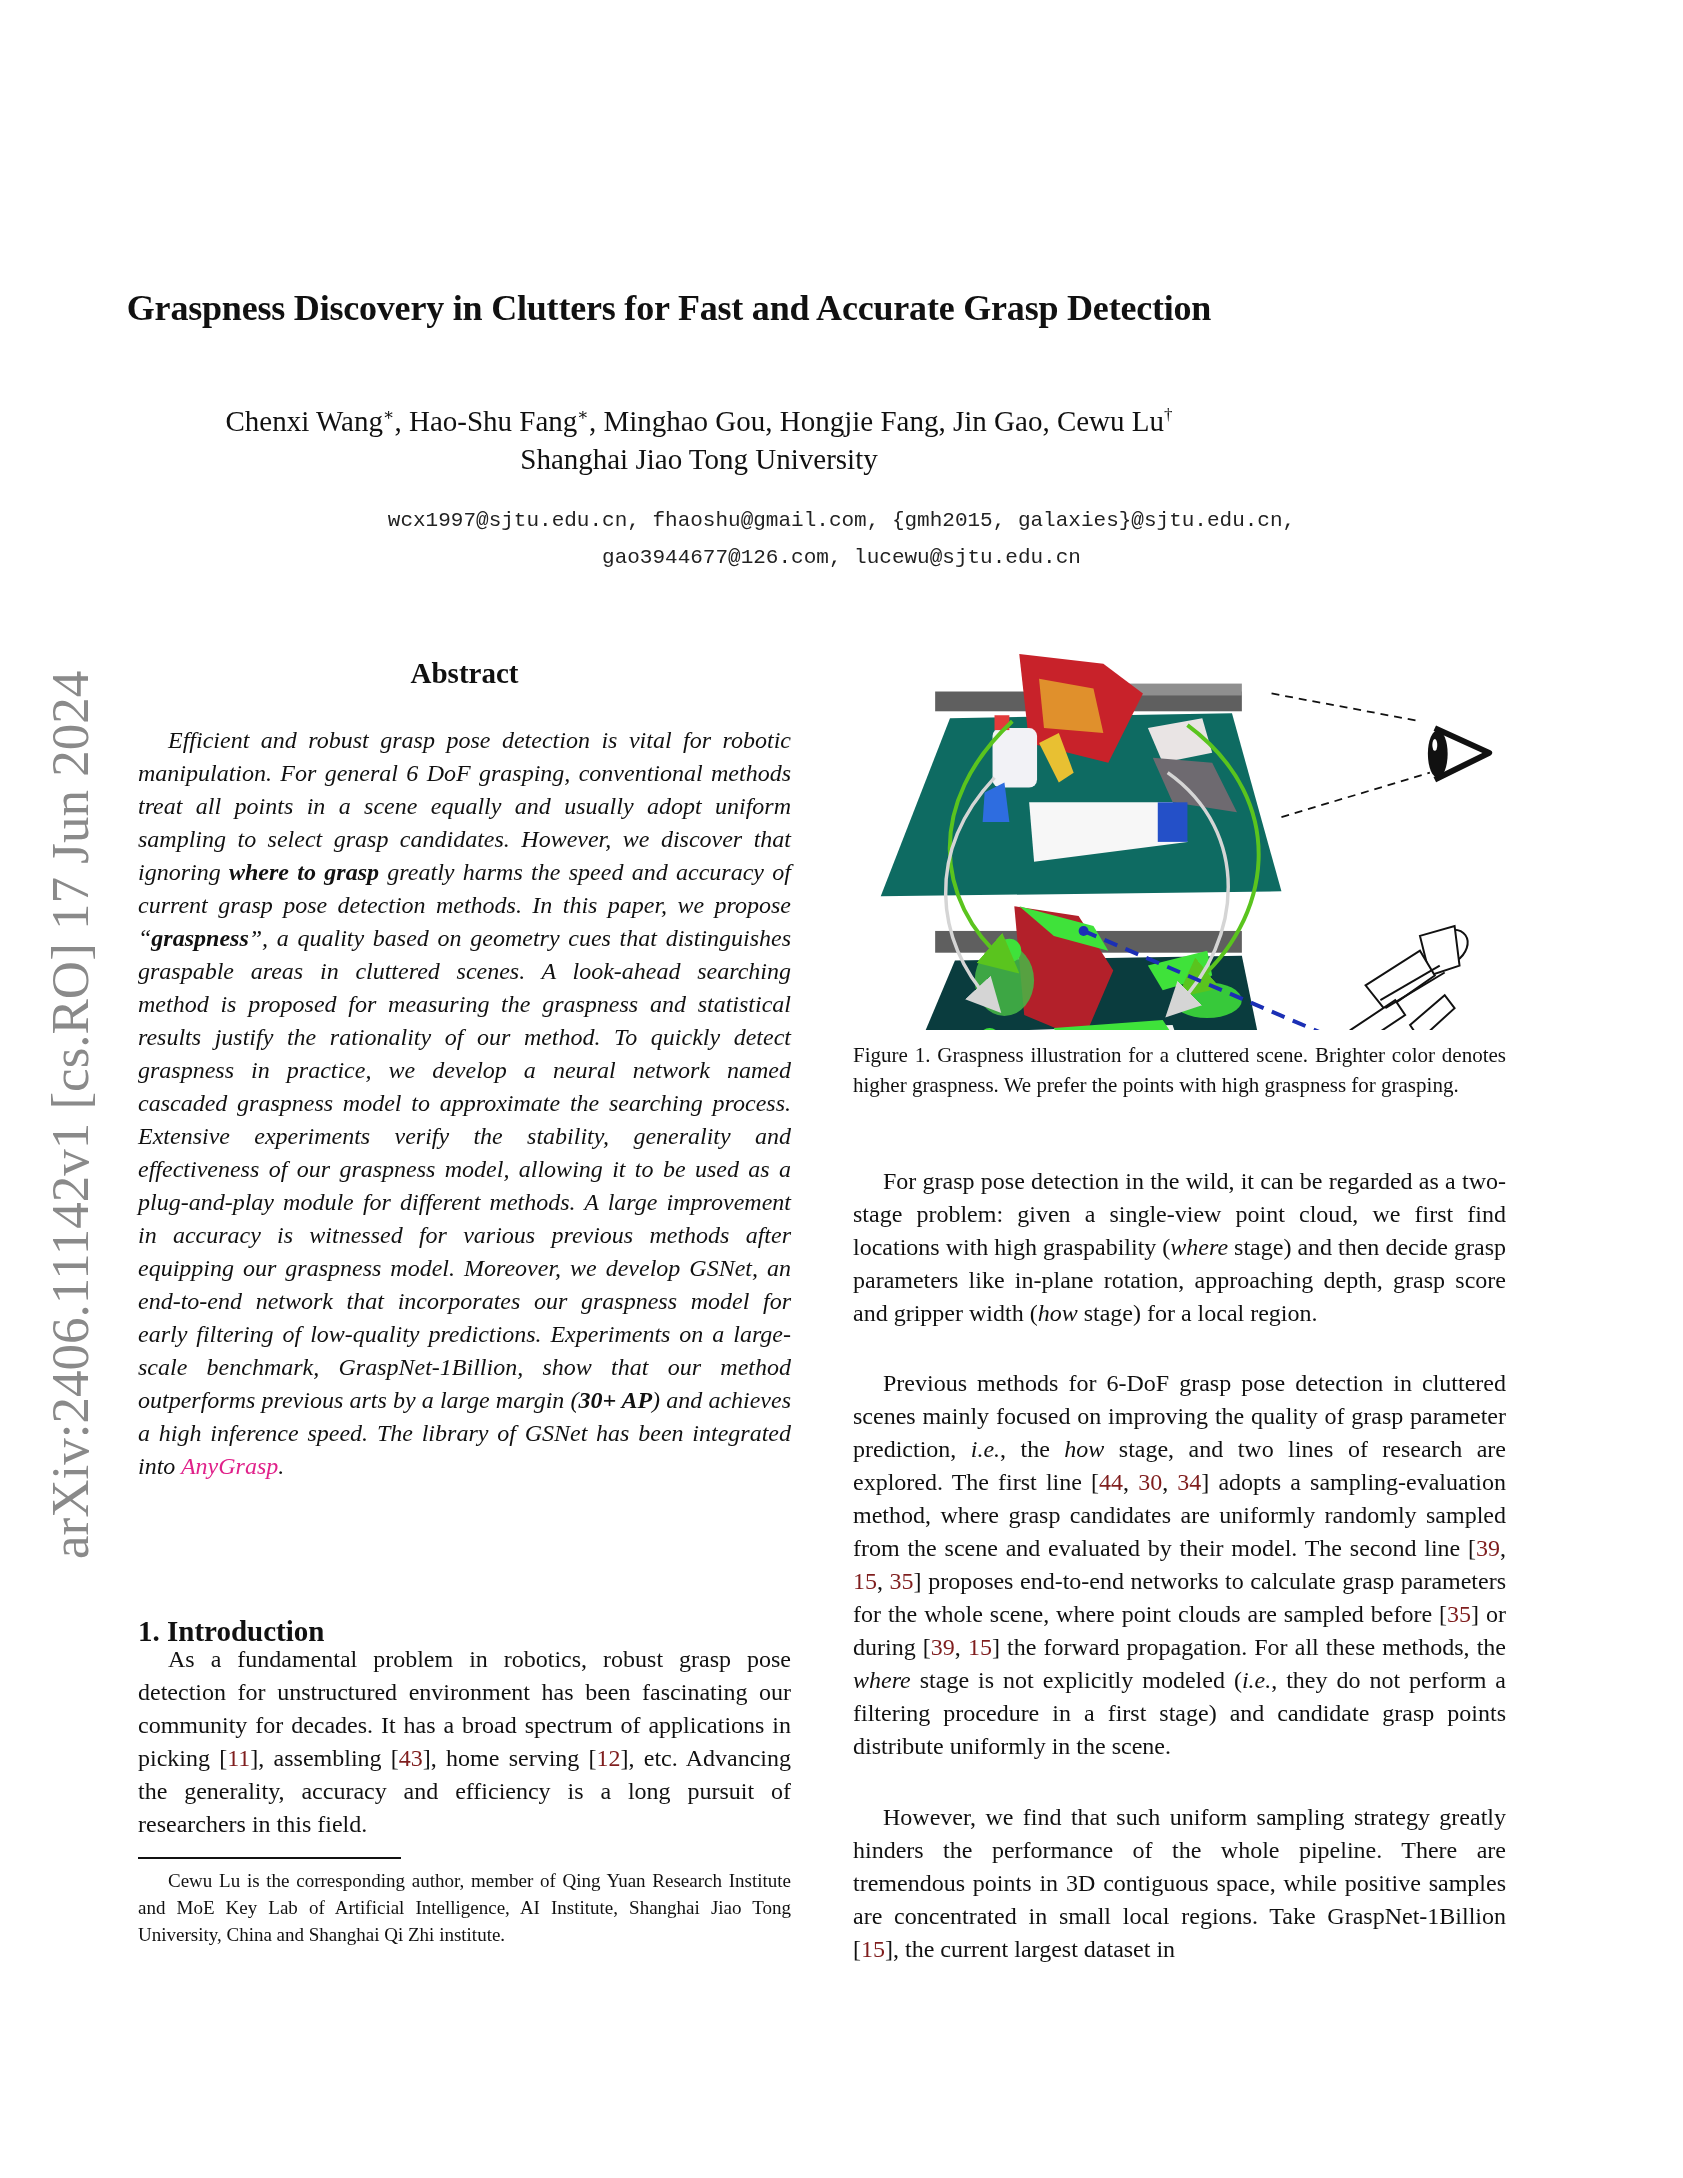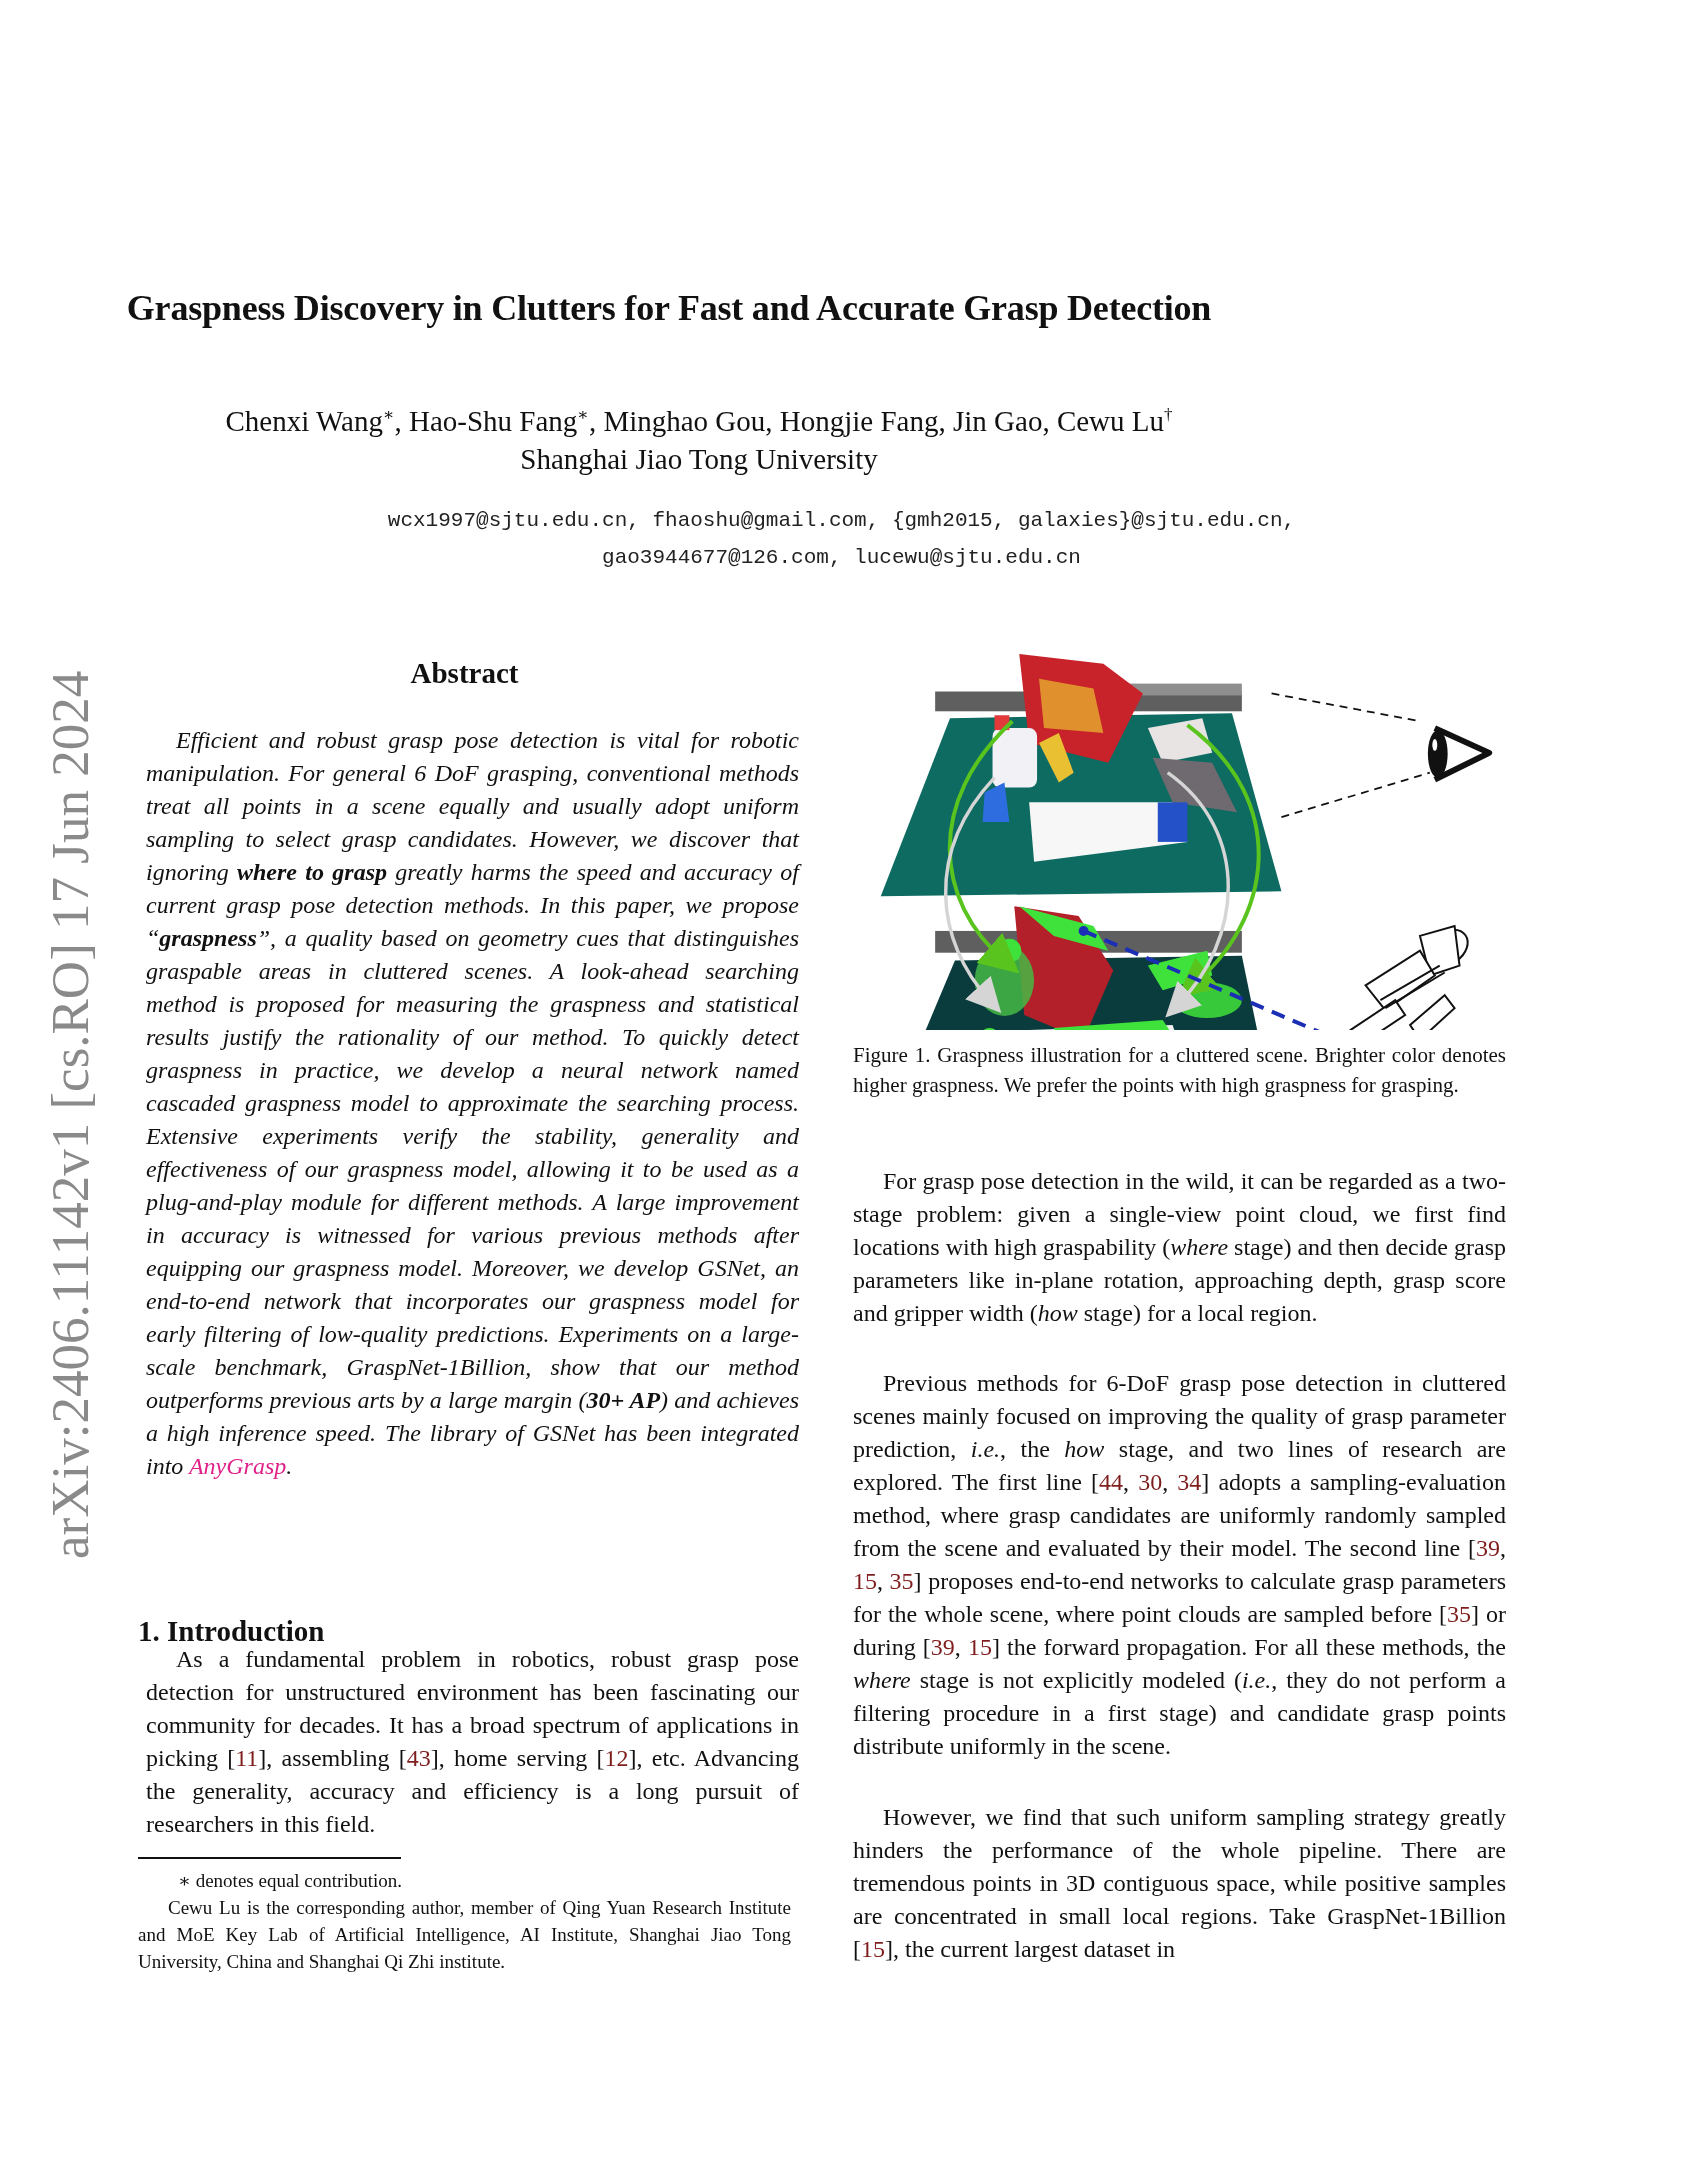--- a/index.html
+++ b/index.html
@@ -6,21 +6,21 @@
   body { width:1683px; height:2178px; position:relative; overflow:hidden;
          font-family:"Liberation Serif", "DejaVu Serif", serif; color:#111; }
   .title { position:absolute; left:0; width:1338px; top:287px; text-align:center;
            font-size:36px; font-weight:bold; letter-spacing:-0.2px; }
   .authors { position:absolute; left:0; width:1398px; top:396px; text-align:center; font-size:29px; line-height:38px; }
   .authors sup { font-size:17px; }
   .emails { position:absolute; left:0; width:1683px; top:502px; text-align:center;
             font-family:"Liberation Mono", "DejaVu Sans Mono", monospace; font-size:21px; line-height:37px; color:#222; }
   .arxiv { position:absolute; left:40px; top:1559px; transform-origin:0 0; transform:rotate(-90deg);
            font-size:53px; color:#8a8a8a; white-space:nowrap; font-family:"Liberation Serif", serif; letter-spacing:0px; }
-  .col { position:absolute; width:653px; font-size:24px; line-height:33px; text-align:justify;margin-left:8px; }
+  .col { position:absolute; width:653px; font-size:24px; line-height:33px; text-align:justify; }
   .col-left { left:138px; }
   .abs-head { position:absolute; left:138px; width:653px; top:657px; text-align:center; font-size:29px; font-weight:bold; }
   .abstract { top:724px; font-style:italic; text-indent:30px; }
   .abstract b { font-style:italic; font-weight:bold; }
   .sec-head { position:absolute; left:138px; top:1590px; font-size:29px; font-weight:bold;margin-top:25px; }
   .intro-p1 { top:1643px; text-indent:30px; }
   .cite { color:#7f1d1d; }
   .link { color:#e0218a; }
   .fn-rule { position:absolute; left:138px; top:1857px; width:263px; height:2px; background:#111; }
   .footnotes { position:absolute; left:138px; width:653px; top:1867px; font-size:19px; line-height:27px; text-align:justify; }
@@ -59,21 +59,20 @@
 <div class="arxiv">arXiv:2406.11142v1  [cs.RO]  17 Jun 2024</div>
 
 <div class="abs-head">Abstract</div>
 <div class="col col-left abstract"><span>Efficient and robust grasp pose detection is vital for robotic manipulation.  For general 6 DoF grasping, conventional methods treat all points in a scene equally and usually adopt uniform sampling to select grasp candidates. However, we discover that ignoring </span><b>where to grasp</b><span> greatly harms the speed and accuracy of current grasp pose detection methods.  In this paper, we propose “</span><b>graspness</b><span>”, a quality based on geometry cues that distinguishes graspable areas in cluttered scenes.  A look-ahead searching method is proposed for measuring the graspness and statistical results justify the rationality of our method.  To quickly detect graspness in practice, we develop a neural network named cascaded graspness model to approximate the searching process. Extensive experiments verify the stability, generality and effectiveness of our graspness model, allowing it to be used as a plug-and-play module for different methods. A large improvement in accuracy is witnessed for various previous methods after equipping our graspness model.  Moreover, we develop GSNet, an end-to-end network that incorporates our graspness model for early filtering of low-quality predictions.  Experiments on a large-scale benchmark, GraspNet-1Billion, show that our method outperforms previous arts by a large margin (</span><b>30+ AP</b><span>) and achieves a high inference speed. The library of GSNet has been integrated into </span><span class="link">AnyGrasp</span><span>.</span></div>
 
 <div class="sec-head">1. Introduction</div>
 <div class="col col-left intro-p1"><span>As a fundamental problem in robotics, robust grasp pose detection for unstructured environment has been fascinating our community for decades. It has a broad spectrum of applications in picking [</span><span class="cite">11</span><span>], assembling [</span><span class="cite">43</span><span>], home serving [</span><span class="cite">12</span><span>], etc.  Advancing the generality, accuracy and efficiency is a long pursuit of researchers in this field.</span></div>
 
 <div class="fn-rule"></div>
 <div class="footnotes">
-  <p class="fn1">∗ denotes equal contribution.</p>
   <p>Cewu Lu is the corresponding author, member of Qing Yuan Research Institute and MoE Key Lab of Artificial Intelligence, AI Institute, Shanghai Jiao Tong University, China and Shanghai Qi Zhi institute.</p>
 </div>
 
 <div class="figure">
   <svg width="653" height="396" viewBox="0 0 660 400">
     <defs>
       <marker id="ag" markerWidth="10" markerHeight="10" refX="5" refY="5" orient="auto">
           <path d="M0,0 L10,5 L0,10 Z" fill="#5ac41e"></path>
         </marker>
       <marker id="aw" markerWidth="10" markerHeight="10" refX="5" refY="5" orient="auto">

